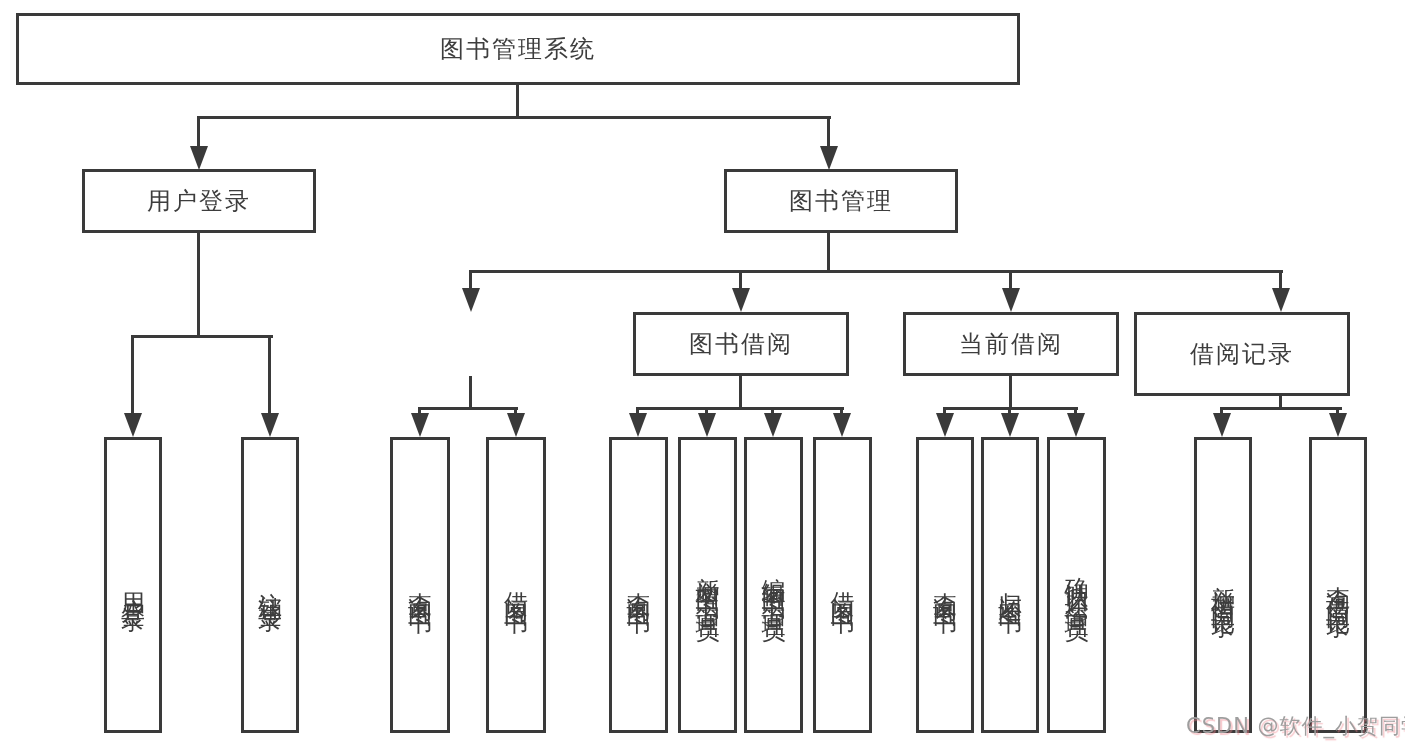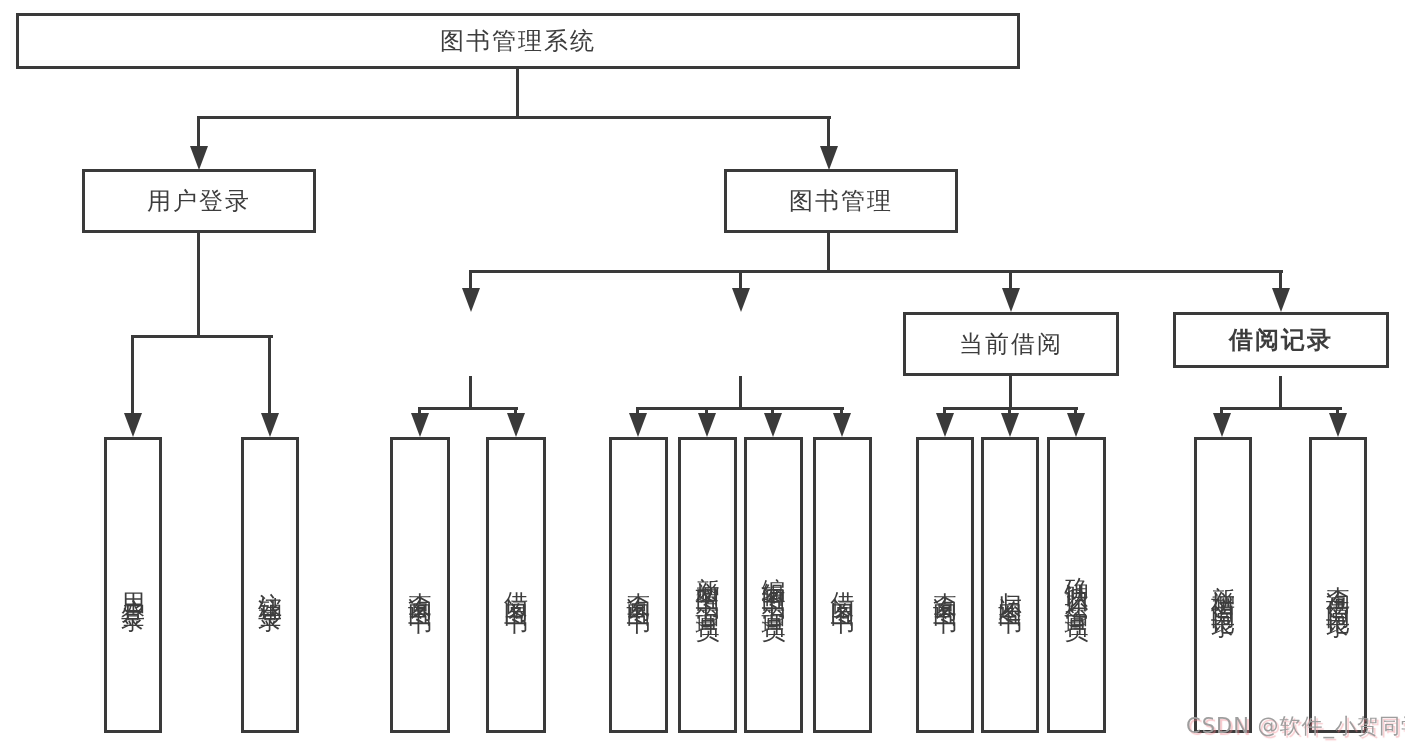--- a/index.html
+++ b/index.html
@@ -31,27 +31,28 @@
     position:absolute; left:1186px; top:712px; z-index:6;
     font-size:21px; color:#9e9e9e; letter-spacing:1px; white-space:nowrap;
     text-shadow:2px 2px 1px rgba(240,130,140,0.45);
   }
 </style>
 </head>
 <body>
 
 <div class="canvas">
 
-  <div class="box" style="left:16px; top:13px; width:1004px; height:56px;text-align:center;">图书管理系统</div>
+  <div class="box" style="left:16px; top:13px; width:1004px; height:72px;text-align:center;">图书管理系统</div>
 
   <div class="box" style="left:82px; top:169px; width:234px; height:64px;">用户登录</div>
   <div class="box" style="left:712px; top:169px; width:234px; height:64px;margin-left:12px;">图书管理</div>
 
+  <div class="box" style="left:633px; top:312px; width:216px; height:64px;">图书借阅</div>
   <div class="box" style="left:903px; top:312px; width:216px; height:64px;">当前借阅</div>
-  <div class="box" style="left:1173px; top:312px; width:216px; height:56px;font-weight:bold;">借阅记录</div>
+  <div class="box" style="left:1134px; top:312px; width:216px; height:84px;">借阅记录</div>
 
   <div class="box vbox" style="left:104px; top:437px; width:58px; height:296px;">用户登录</div>
   <div class="box vbox" style="left:241px; top:437px; width:58px; height:296px;">注销登录</div>
 
   <div class="box vbox" style="left:390px; top:437px; width:60px; height:296px;">查询图书</div>
   <div class="box vbox" style="left:486px; top:437px; width:60px; height:296px;">借阅图书</div>
 
   <div class="box vbox" style="left:609px; top:437px; width:59px; height:296px;">查询图书</div>
   <div class="box vbox" style="left:678px; top:437px; width:59px; height:296px;">新增图书（管理员）</div>
   <div class="box vbox" style="left:744px; top:437px; width:59px; height:296px;">编辑图书（管理员）</div>

